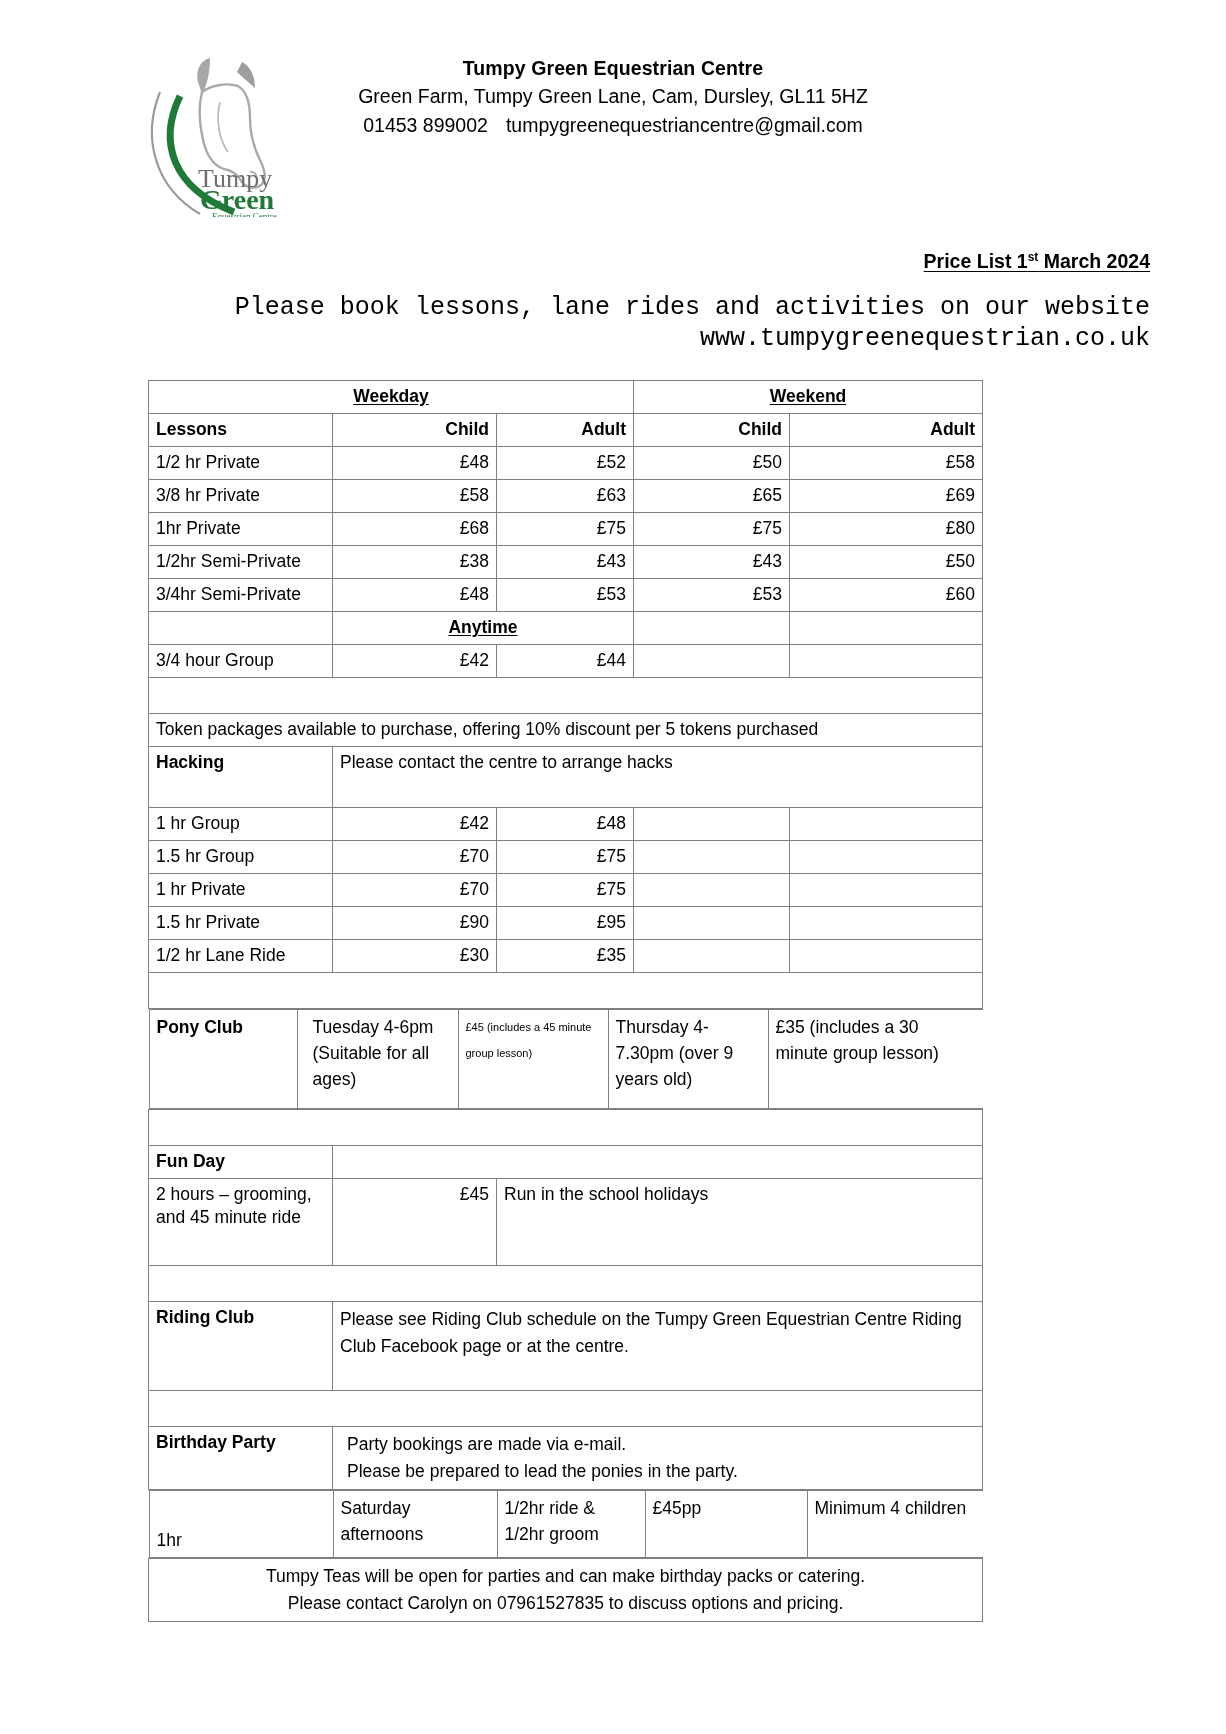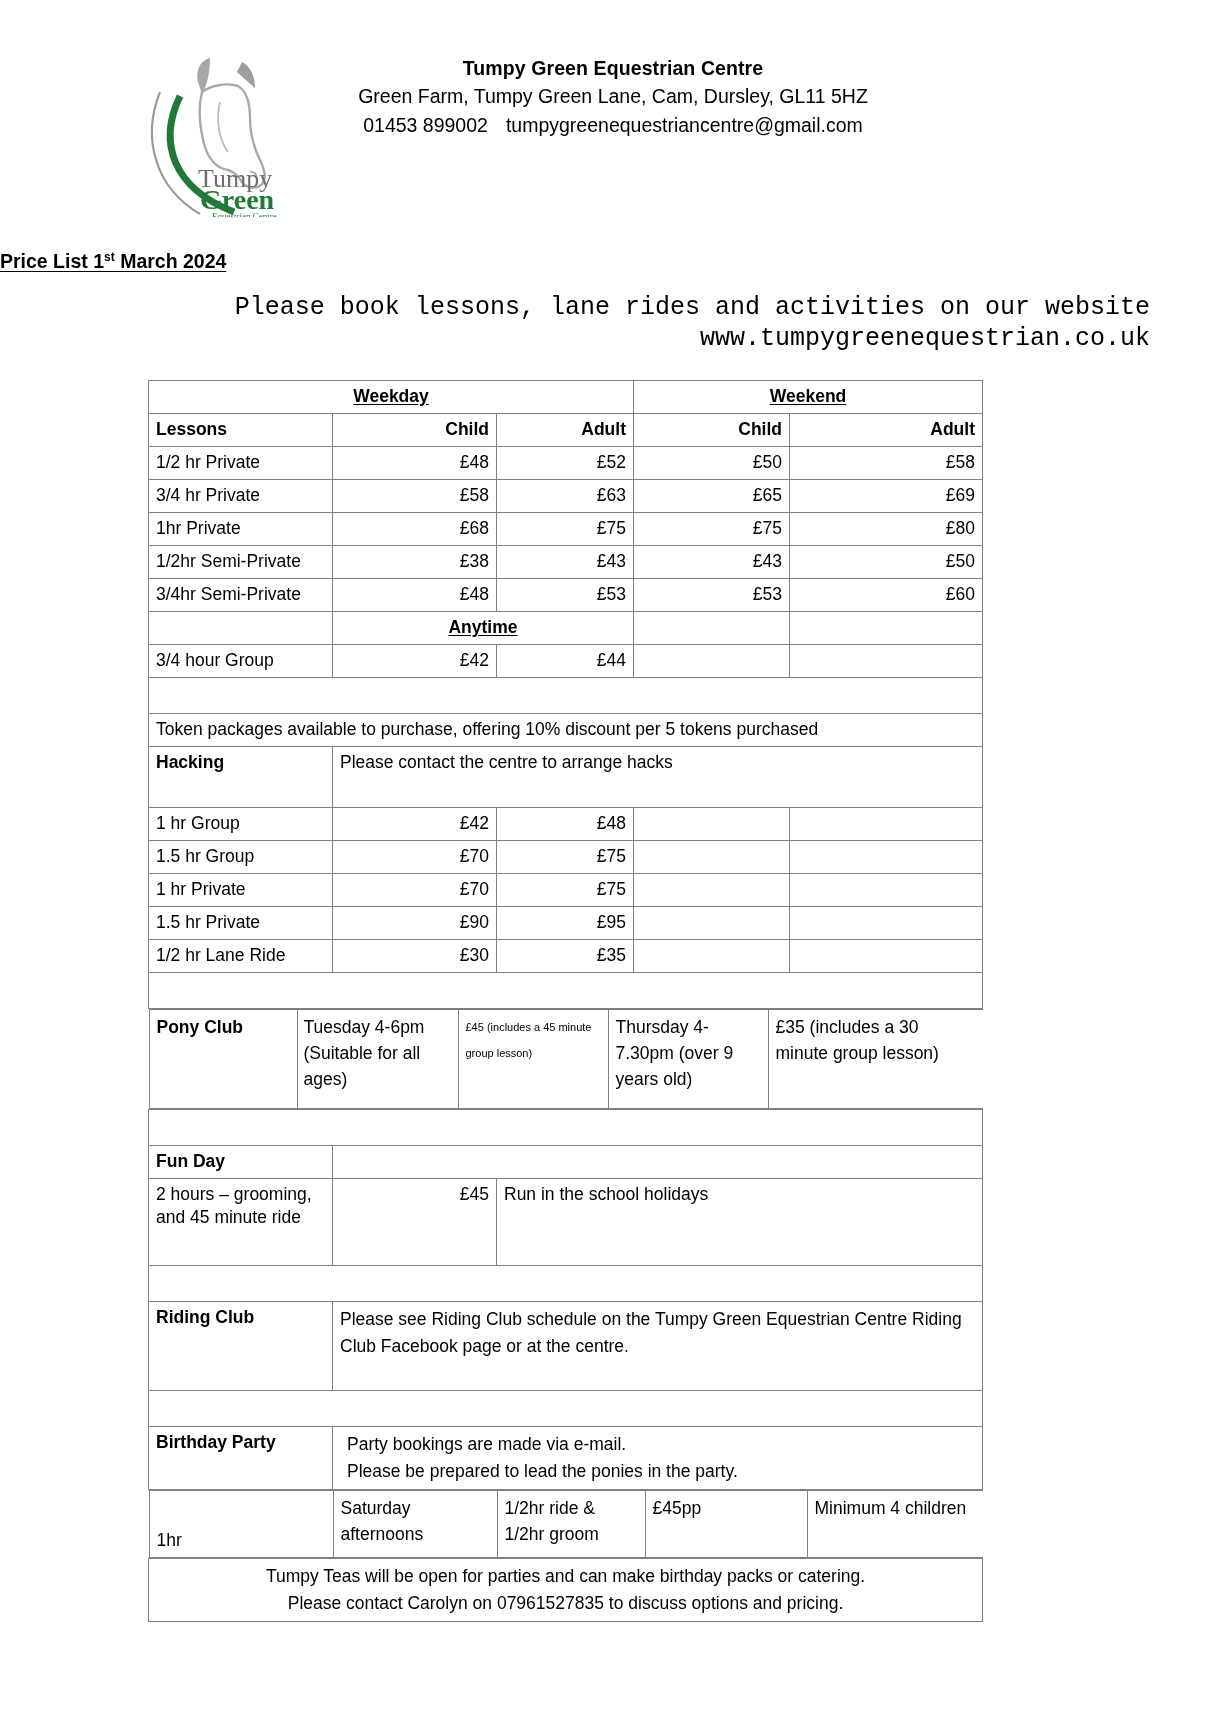--- a/index.html
+++ b/index.html
@@ -58,21 +58,21 @@
     white-space: nowrap;
   }
   .org-line .gap { display:inline-block; width: 18px; }
 
   
   .price-title {
     position: absolute;
     left: 0;
     top: 250px;
     width: 1150px;
-    text-align: left;
+    text-align: right;
     font-size: 19.5px;
     font-weight: bold;
   }
   .price-title .u {
     text-decoration: underline;
     text-underline-offset: 3px;
   }
   .price-title sup {
     font-size: 12px;
     vertical-align: super;
@@ -195,21 +195,21 @@
       </tr>
 
       <tr>
         <td>1/2 hr Private</td>
         <td class="r">£48</td>
         <td class="r">£52</td>
         <td class="r">£50</td>
         <td class="r">£58</td>
       </tr>
       <tr>
-        <td>3/4 hr Private</td>
+        <td>3/8 hr Private</td>
         <td class="r">£58</td>
         <td class="r">£63</td>
         <td class="r">£65</td>
         <td class="r">£69</td>
       </tr>
       <tr>
         <td>1hr Private</td>
         <td class="r">£68</td>
         <td class="r">£75</td>
         <td class="r">£75</td>
@@ -303,21 +303,21 @@
             <colgroup>
               <col style="width:148px">
                 <col style="width:161px">
                 <col style="width:150px">
                 <col style="width:160px">
                 <col style="width:215px">
             </colgroup>
             <tbody>
                 <tr>
               <td class="b" style="border:1px solid #808080;padding:4px 7px;vertical-align:top;height:90px;line-height:26px;font-size:17.5px;font-family:'Liberation Sans',sans-serif;">Pony Club</td>
-              <td style="border:1px solid #808080;padding:4px 6px;vertical-align:top;line-height:26px;font-size:17.5px;font-family:'Liberation Sans',sans-serif;">Tuesday 4-6pm (Suitable for all ages)</td>
+              <td style="border:1px solid #808080;padding:4px 15px;vertical-align:top;line-height:26px;font-size:17.5px;font-family:'Liberation Sans',sans-serif;">Tuesday 4-6pm (Suitable for all ages)</td>
               <td style="border:1px solid #808080;padding:4px 7px;vertical-align:top;line-height:26px;font-size:11px;font-family:'Liberation Sans',sans-serif;">£45 (includes a 45 minute group lesson)</td>
               <td style="border:1px solid #808080;padding:4px 7px;vertical-align:top;line-height:26px;font-size:17.5px;font-family:'Liberation Sans',sans-serif;">Thursday 4-7.30pm (over 9 years old)</td>
               <td style="border:1px solid #808080;padding:4px 7px;vertical-align:top;line-height:26px;font-size:17.5px;font-family:'Liberation Sans',sans-serif;">£35 (includes a 30 minute group lesson)</td>
             </tr>
           </tbody>
             </table>
         </td>
       </tr>
 
       <tr class="spacer-row">

